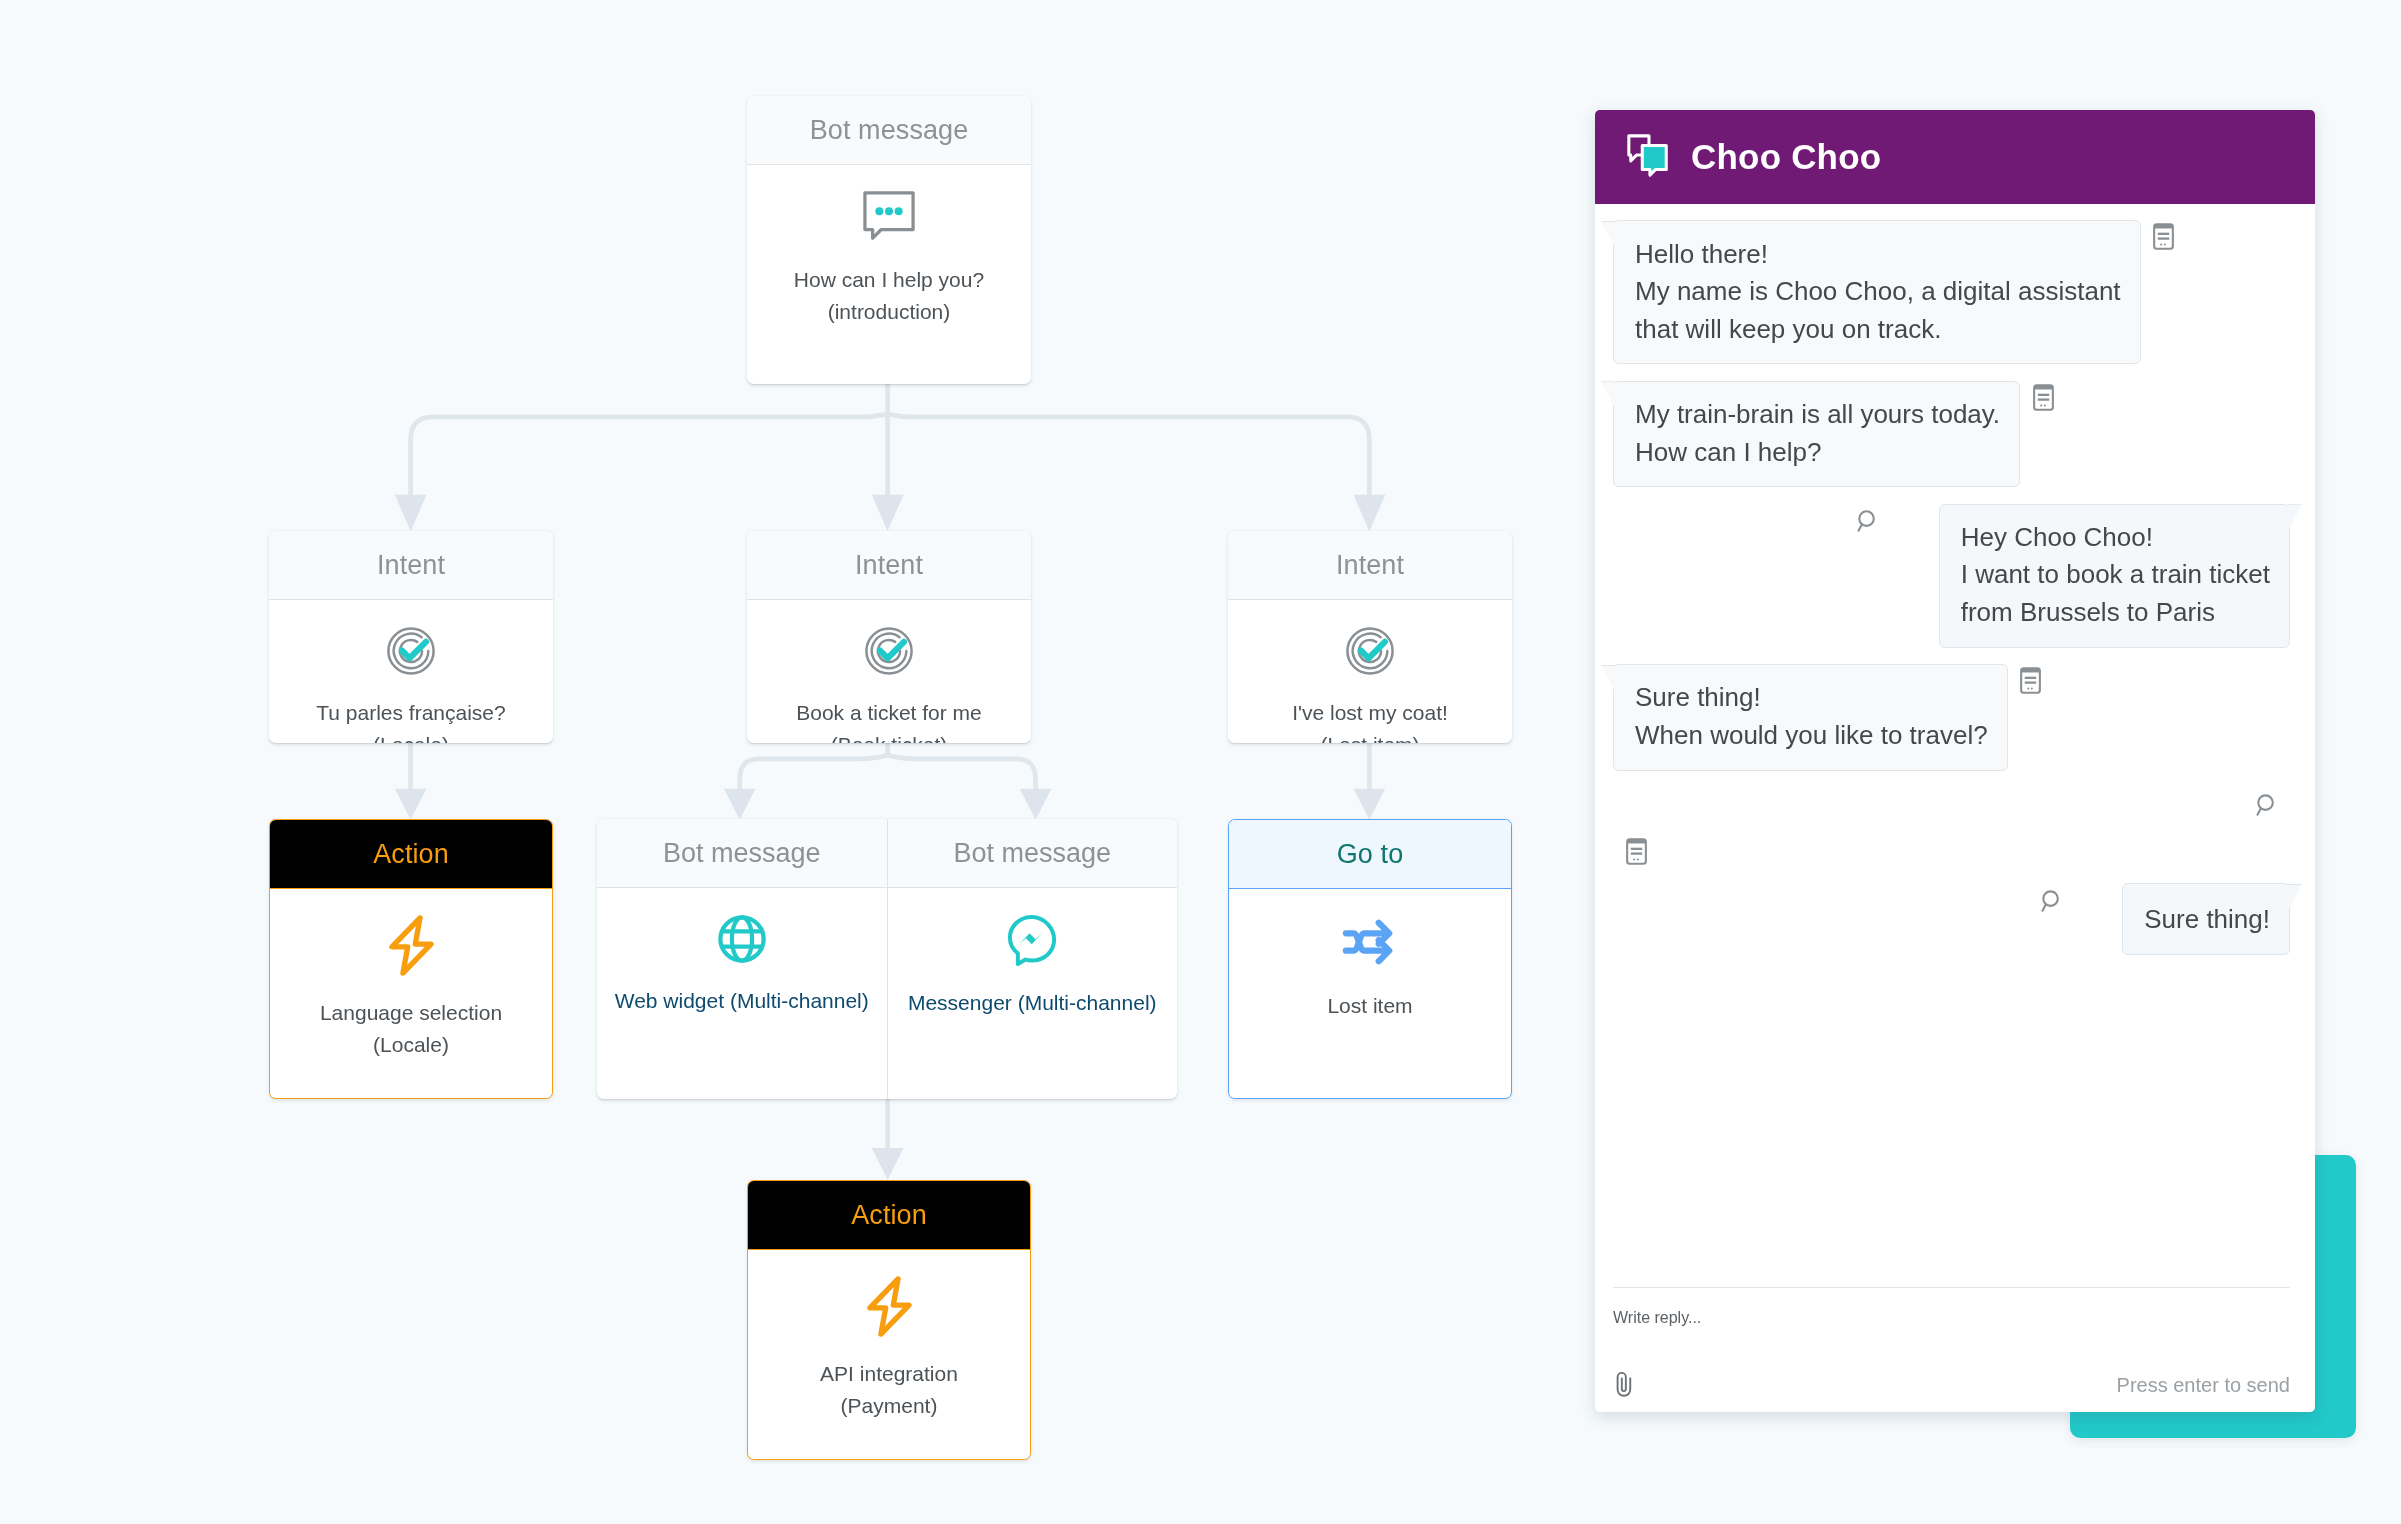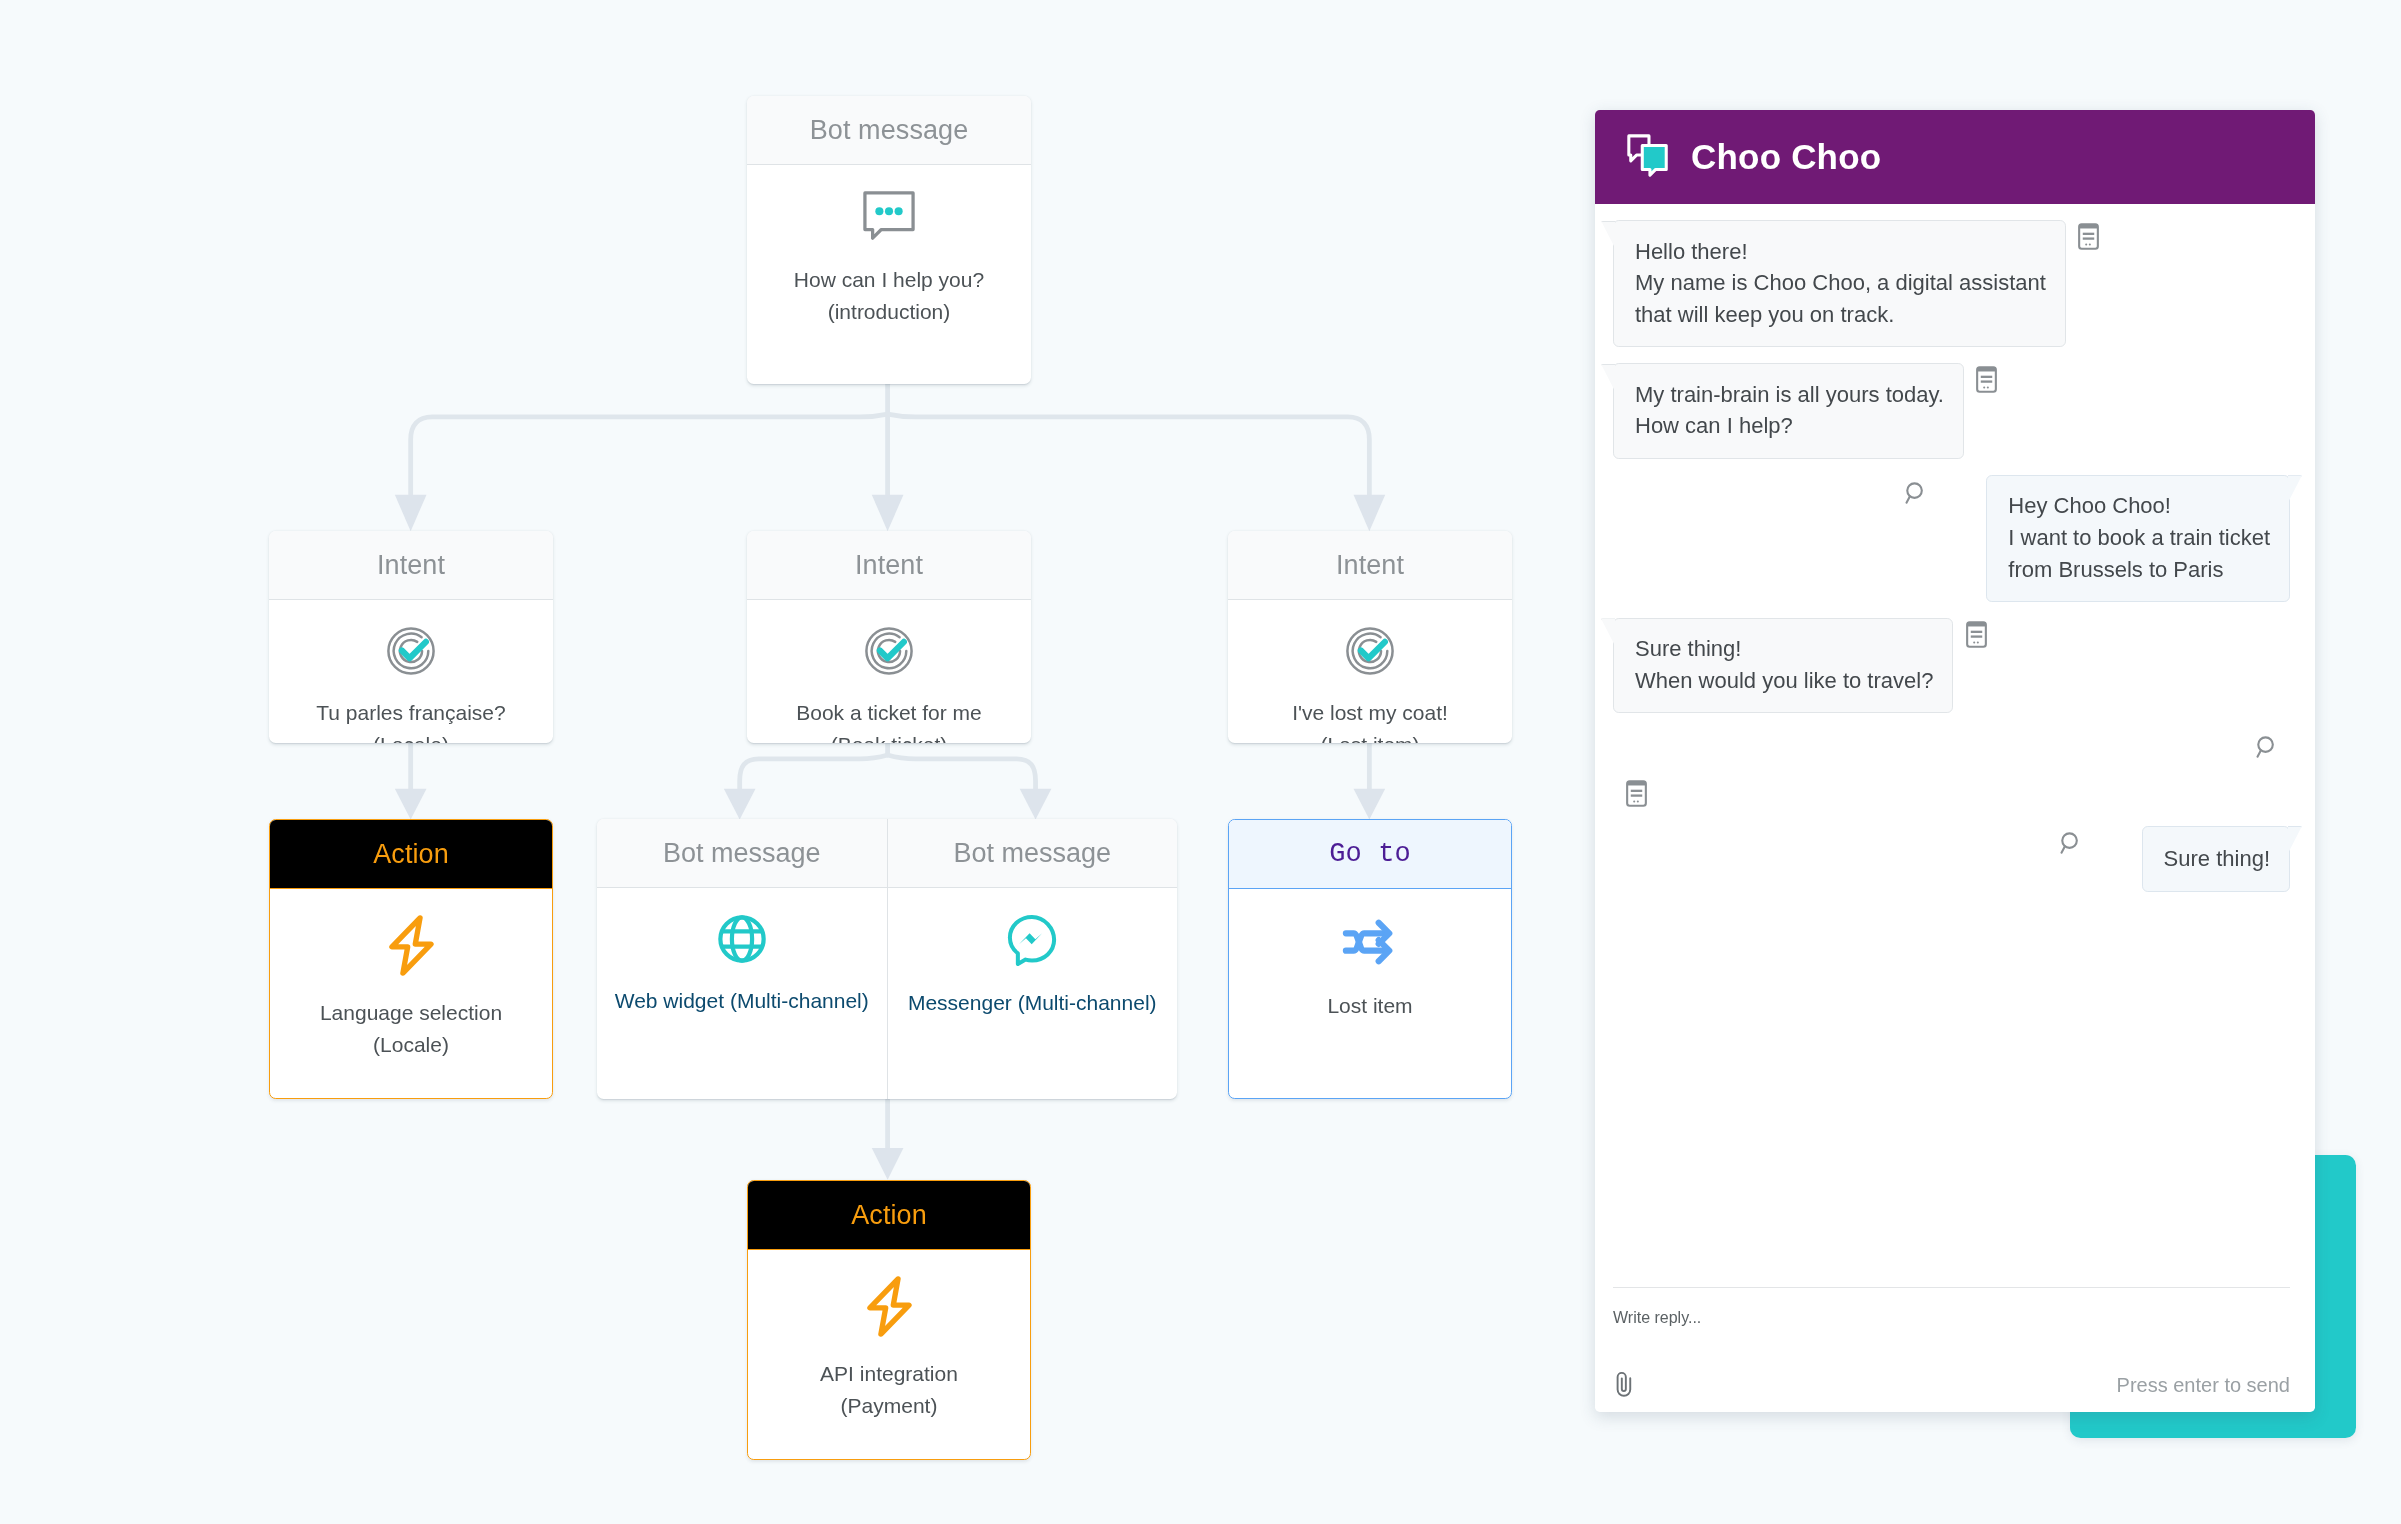--- a/index.html
+++ b/index.html
@@ -27,21 +27,21 @@
   .node .ico{margin-bottom:19px;display:block;}
   .node .lbl{font-size:21px;color:#4c5256;line-height:1.52;text-align:center;
              padding:0 8.6px;}
   .node .lbl .sub{display:block;}
 
   
   .node.action{border:1.4px solid #f89d0e;box-shadow:0 1.4px 3.4px rgba(40,60,80,.10);}
   .node.action .hdr{background:#000000;border-bottom:1.4px solid #f89d0e;color:#f89d0e;}
   
   .node.goto{border:1.4px solid #5ba4f5;box-shadow:0 1.4px 3.4px rgba(40,60,80,.10);}
-  .node.goto .hdr{background:#eef6fe;border-bottom:1.4px solid #5ba4f5;color:#4c1d95;font-family:Liberation Mono, monospace;}
+  .node.goto .hdr{background:#eef6fe;border-bottom:1.4px solid #5ba4f5;color:#0f766e;}
 
   
   .pair{position:absolute;background:#fff;border-radius:6.7px;
         box-shadow:0 1.4px 3.4px rgba(40,60,80,.13),0 0.5px 1px rgba(40,60,80,.10);
         display:flex;overflow:hidden;}
   .pair .half{flex:1 1 0;position:relative;box-sizing:border-box;}
   .pair .half + .half{border-left:0.5px solid #dfe3e6;}
   .pair .hdr{height:68px;display:flex;align-items:center;justify-content:center;
              background:#f9fafb;border-bottom:0.5px solid #dfe3e6;
              font-size:27px;color:#8d9296;}
@@ -60,21 +60,21 @@
   .chat-hd{height:94px;background:#701a75;display:flex;align-items:center;
            padding-left:30px;gap:19px;flex:0 0 auto;}
   .chat-title{color:#fff;font-size:35px;font-weight:bold;letter-spacing:0.2px;}
   .chat-body{flex:1 1 auto;padding:16.3px 25px 0 18px;position:relative;}
 
   .msgrow{display:flex;align-items:flex-start;margin-bottom:16.3px;}
   .msgrow.bot{justify-content:flex-start;}
   .msgrow.user{justify-content:flex-end;gap:47px;}
 
   .bubble{position:relative;border:0.5px solid #e2e6ea;border-radius:5.8px;
-          padding:14.4px 19px 15.4px 21px;font-size:22px;line-height:1.44;color:#43484c;
+          padding:14.4px 19px 15.4px 21px;font-size:26px;line-height:1.44;color:#43484c;
           max-width:538px;box-sizing:border-box;}
   .bubble.b{background:#f8f9fa;border-color:#e1e5e8;}
   .bubble.u{background:#f4f8fb;border-color:#dde6ee;}
   .bubble .ln{display:block;white-space:nowrap;}
   
   .bubble.b::before{content:"";position:absolute;left:-13px;top:-0.5px;width:13.4px;height:27px;
      background:#f8f9fa;border-left:0.5px solid #e1e5e8;border-top:0.5px solid #e1e5e8;
      clip-path:polygon(0 0,100% 0,100% 100%);border-top-left-radius:1.9px;}
   .bubble.u::after{content:"";position:absolute;right:-13px;top:-0.5px;width:13.4px;height:27px;
      background:#f4f8fb;border-right:0.5px solid #dde6ee;border-top:0.5px solid #dde6ee;

